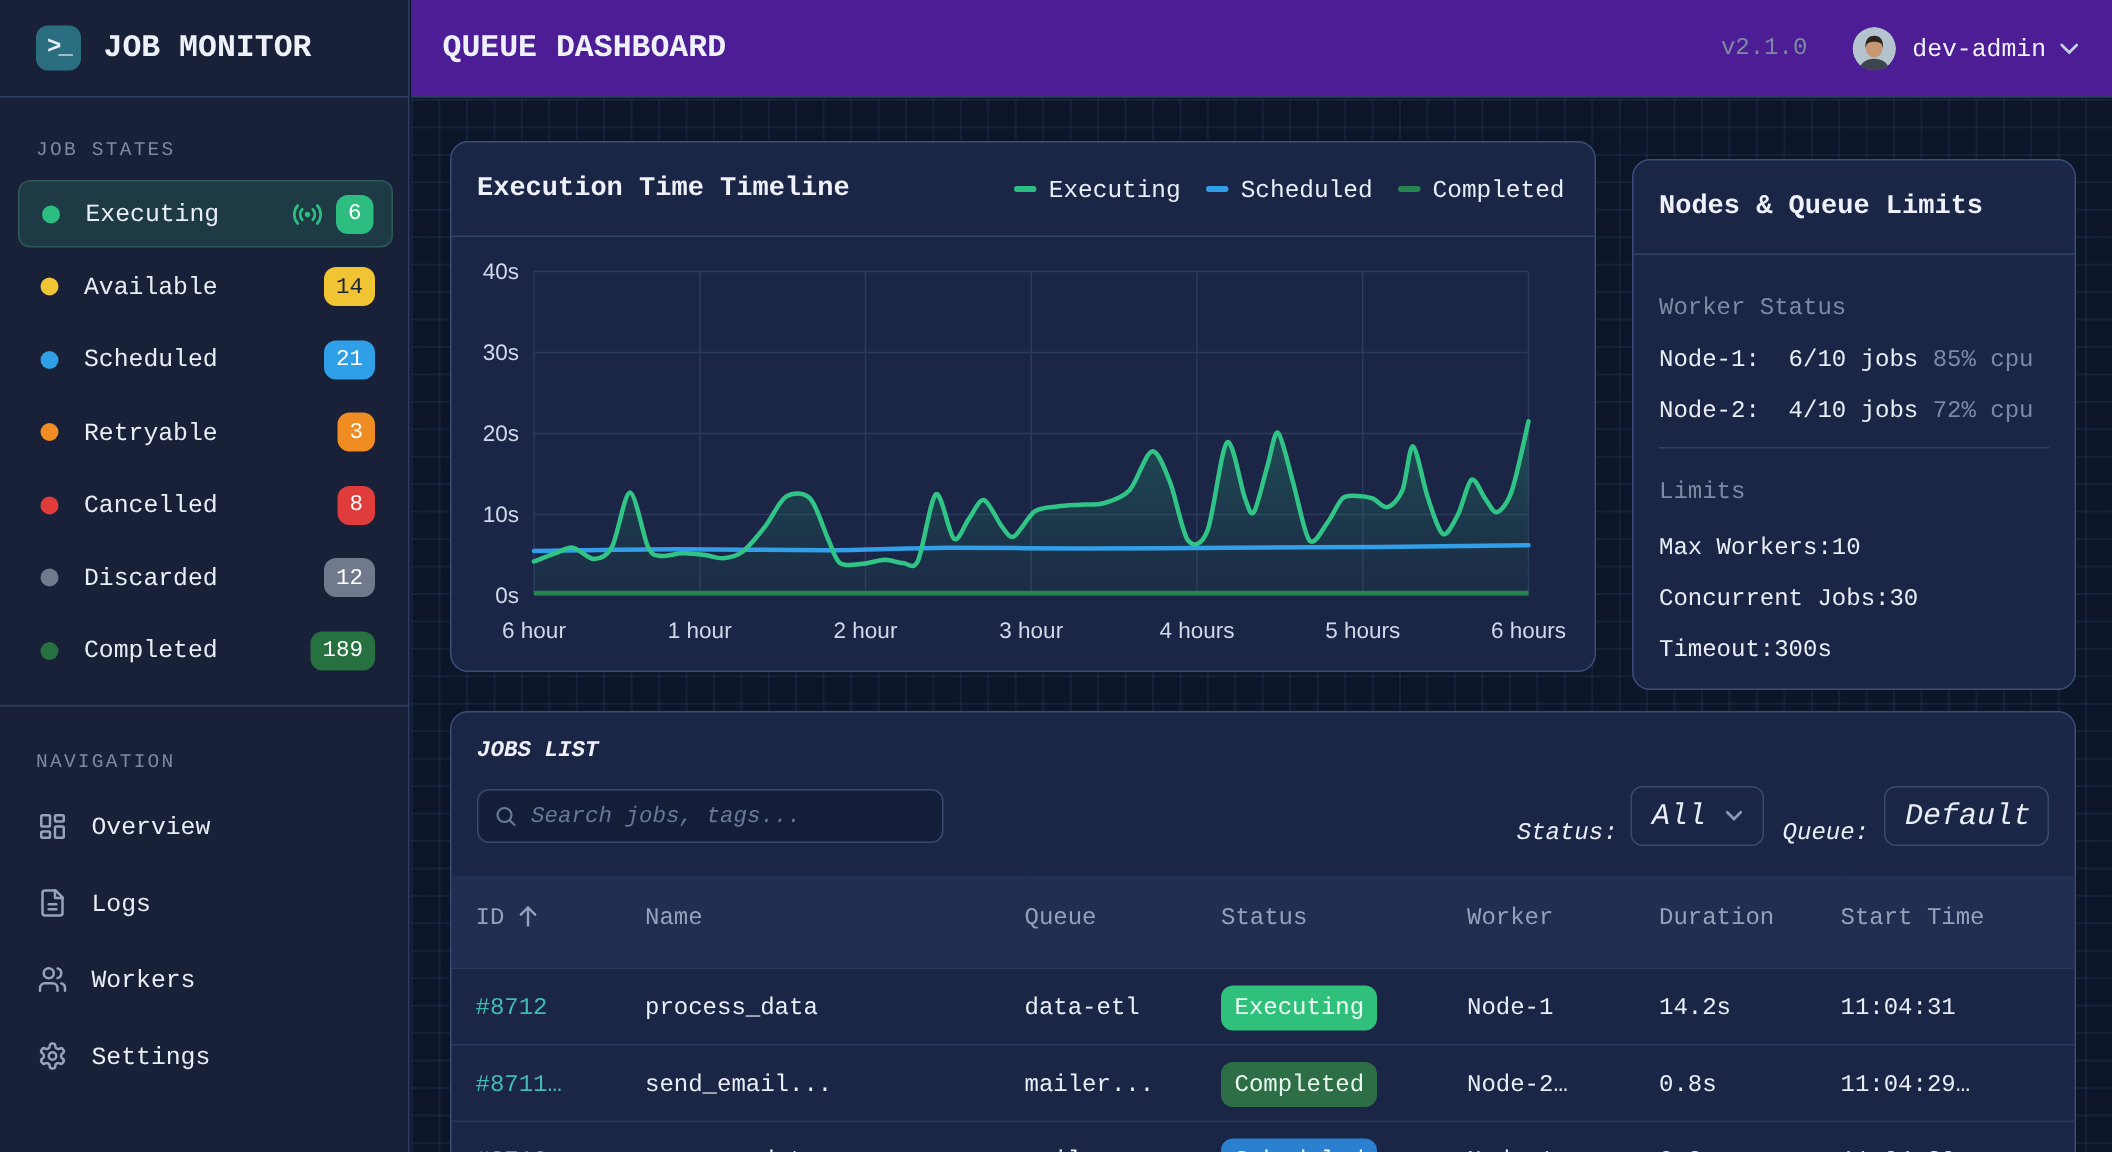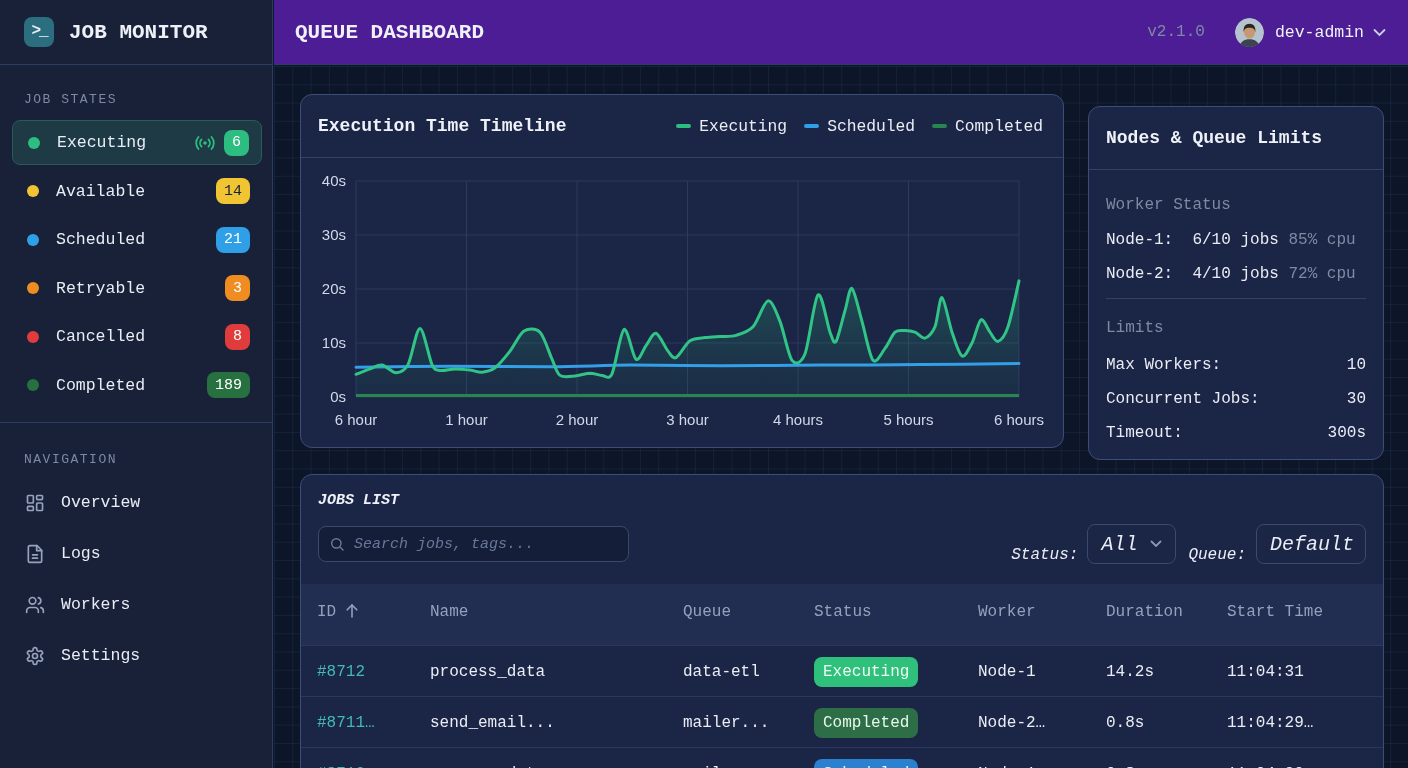--- a/index.html
+++ b/index.html
@@ -34,21 +34,21 @@
 .p-head { height:63px; border-bottom:1px solid #324265; display:flex; align-items:center; padding:0 20px 0 17px; }
 .p-title { color:#eef2f8; font-size:18px; font-weight:bold; flex:1; }
 .legend { display:flex; align-items:center; gap:17px; }
 .leg { display:flex; align-items:center; gap:8px; color:#e9edf5; font-size:16.3px; }
 .leg i { width:15px; height:4px; border-radius:2px; display:inline-block; }
 .nodes-body { padding:25px 17px 0 17px; font-size:16px; }
 .nb-label { color:#7d8aa3; line-height:21px; margin-bottom:14px; }
 .nb-row { color:#e9edf5; line-height:21px; margin-bottom:13px; display:flex; }
 .nb-row .gray { color:#7d8aa3; }
 .nb-div { border-top:1px solid #324265; margin:2px 0 19px 0; }
-.nb-kv { display:flex; justify-content:space-between; color:#e9edf5; line-height:21px; margin-bottom:13px; }
+.nb-kv { display:flex; justify-content:flex-start; color:#e9edf5; line-height:21px; margin-bottom:13px; }
 .jobs-top { padding:17px 17px 0 17px;font-style:italic; }
 .jobs-title { color:#eef2f8; font-size:15px; font-weight:bold; }
 .jobs-bar { display:flex; align-items:center; margin-top:15px; }
 .search { width:311px; height:36px; border:1px solid #3a4a6e; border-radius:8px; background:#151e38; display:flex; align-items:center; padding:0 10px; }
 .search span { color:#69789a; font-size:15px; margin-left:9px; }
 .filters { margin-left:auto; display:flex; align-items:flex-end; }
 .f-label { color:#e9edf5; font-size:16px; }
 .select { height:40px; border:1px solid #3a4a6e; border-radius:8px; background:#1b2545; display:flex; align-items:center; color:#e9edf5; font-size:20px; padding:0 13px; }
 .select svg { margin-left:14px; }
 table.jobs { width:100%; border-collapse:collapse; margin-top:20px; font-size:16px; }
@@ -102,20 +102,25 @@
     </div>
     <div class="state-item">
       <span class="dot" style="background:#ef8c22"></span>
         <span class="state-name">Retryable</span>
       <span class="badge" style="background:#ef8c22">3</span>
     </div>
     <div class="state-item">
       <span class="dot" style="background:#e03c3c"></span>
         <span class="state-name">Cancelled</span>
       <span class="badge" style="background:#e03c3c">8</span>
+    </div>
+    <div class="state-item">
+      <span class="dot" style="background:#707a8c"></span>
+        <span class="state-name">Discarded</span>
+      <span class="badge" style="background:#707a8c">12</span>
     </div>
     <div class="state-item">
       <span class="dot" style="background:#27703f"></span>
         <span class="state-name">Completed</span>
       <span class="badge" style="background:#27703f">189</span>
     </div>
   </div>
   <div class="side-div"></div>
   <div style="height:29px"></div>
   <div class="side-label">NAVIGATION</div>

